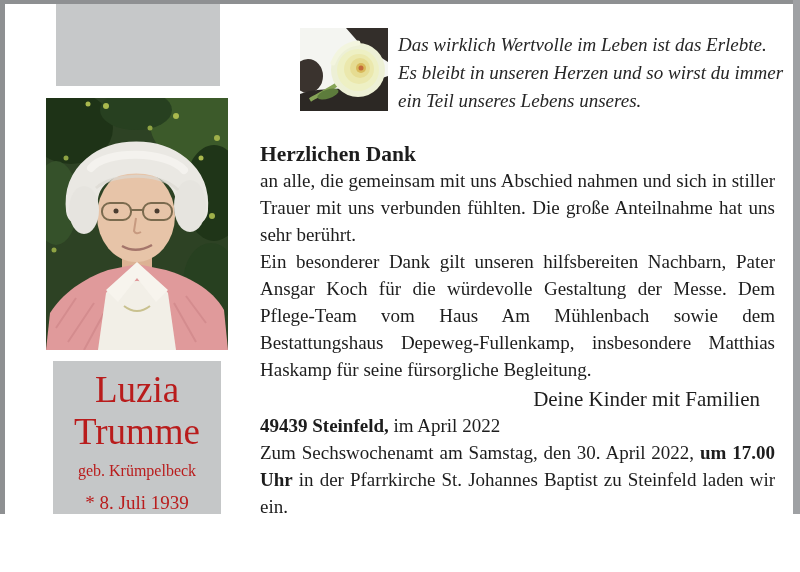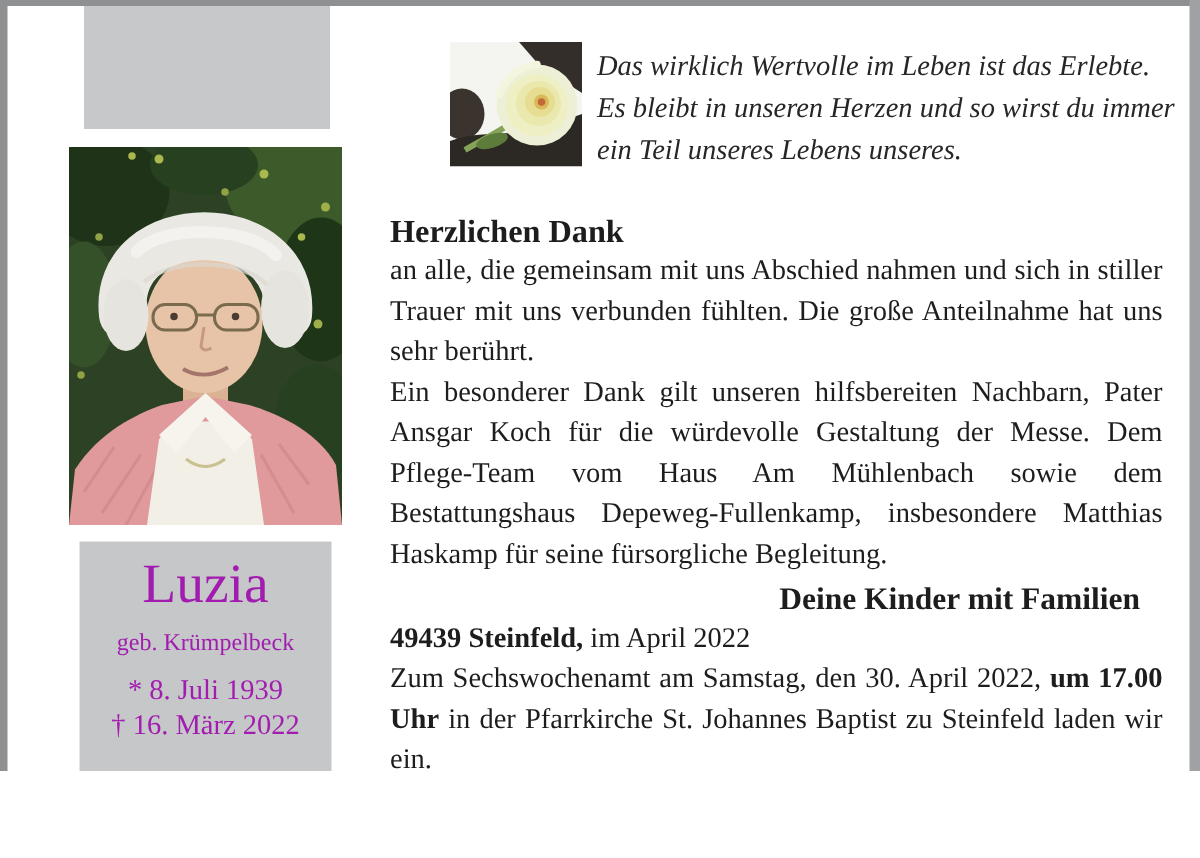--- a/index.html
+++ b/index.html
@@ -15,33 +15,33 @@
 
   .gray-block   { position:absolute; left:56px; top:4px; width:164px; height:82px; background:#c6c8c9; }
 
   .rose    { position:absolute; left:300px; top:28px; width:88px; height:83px; }
   .rose svg, .portrait svg { display:block; width:100%; height:100%; }
 
   .quote { position:absolute; left:398px; top:31px; font-style:italic; font-size:19px; line-height:28px; white-space:nowrap; color:#262626; }
 
   .portrait { position:absolute; left:46px; top:98px; width:182px; height:252px; }
 
-  .name-box { position:absolute; left:53px; top:361px; width:168px; height:204px; background:#c5c7c8; text-align:center; color:#a21caf; }
+  .name-box { position:absolute; left:53px; top:361px; width:168px; height:204px; background:#c5c7c8; text-align:center; color:#b91c1c; }
   .name-line { font-size:37px; line-height:42px; }
   .name-first { padding-top:8px; }
   .maiden { margin-top:9px; font-size:16px; }
   .dates  { margin-top:11px; font-size:19px; line-height:23px; }
 
   .main-col { position:absolute; left:260px; top:0; width:515px; }
   .heading { margin:141px 0 0 0; font-size:21.5px; line-height:26px; font-weight:bold; }
   .main-col p { margin:0; font-size:19px; line-height:27px; }
   .just { text-align:justify; }
   .p1 { margin-top:5px; }
   .p2 { margin-top:7px; }
-  .signature { margin-top:3px !important; font-size:21px !important; line-height:26px !important; font-weight:bold; text-align:right; padding-right:15px; }
+  .signature { margin-top:3px !important; font-size:21px !important; line-height:26px !important; font-weight:normal; text-align:right; padding-right:15px; }
   .place { margin-top:7px; }
   .p3 { margin-top:6px; }
   .b { font-weight:bold; }
 </style>
 </head>
 <body>
 
 <div class="canvas">
 
   <div class="frame-top"></div>
@@ -111,20 +111,21 @@
       <path d="M85,112 L97,112" stroke="#7a6a4e" stroke-width="2"></path>
       <circle cx="70" cy="113" r="2.5" fill="#4a3c30"></circle>
       <circle cx="111" cy="113" r="2.5" fill="#4a3c30"></circle>
       <path d="M90,120 L88,133 Q90,137 95,134" stroke="#c79a80" stroke-width="2" fill="none"></path>
       <path d="M76,148 Q90,156 106,147" stroke="#a4756b" stroke-width="2.5" fill="none"></path>
     </svg>
   </div>
 
   <div class="name-box">
     <div class="name-line name-first">Luzia</div>
+    <div class="name-line">Trumme</div>
     <div class="maiden">geb. Krümpelbeck</div>
     <div class="dates">
       <div>* 8. Juli 1939</div>
       <div>† 16. März 2022</div>
     </div>
   </div>
 
   <div class="main-col">
     <h1 class="heading">Herzlichen Dank</h1>
     <p class="just p1">an alle, die gemeinsam mit uns Abschied nahmen und sich in stiller Trauer mit uns verbunden fühlten. Die große Anteil­nahme hat uns sehr berührt.</p>

